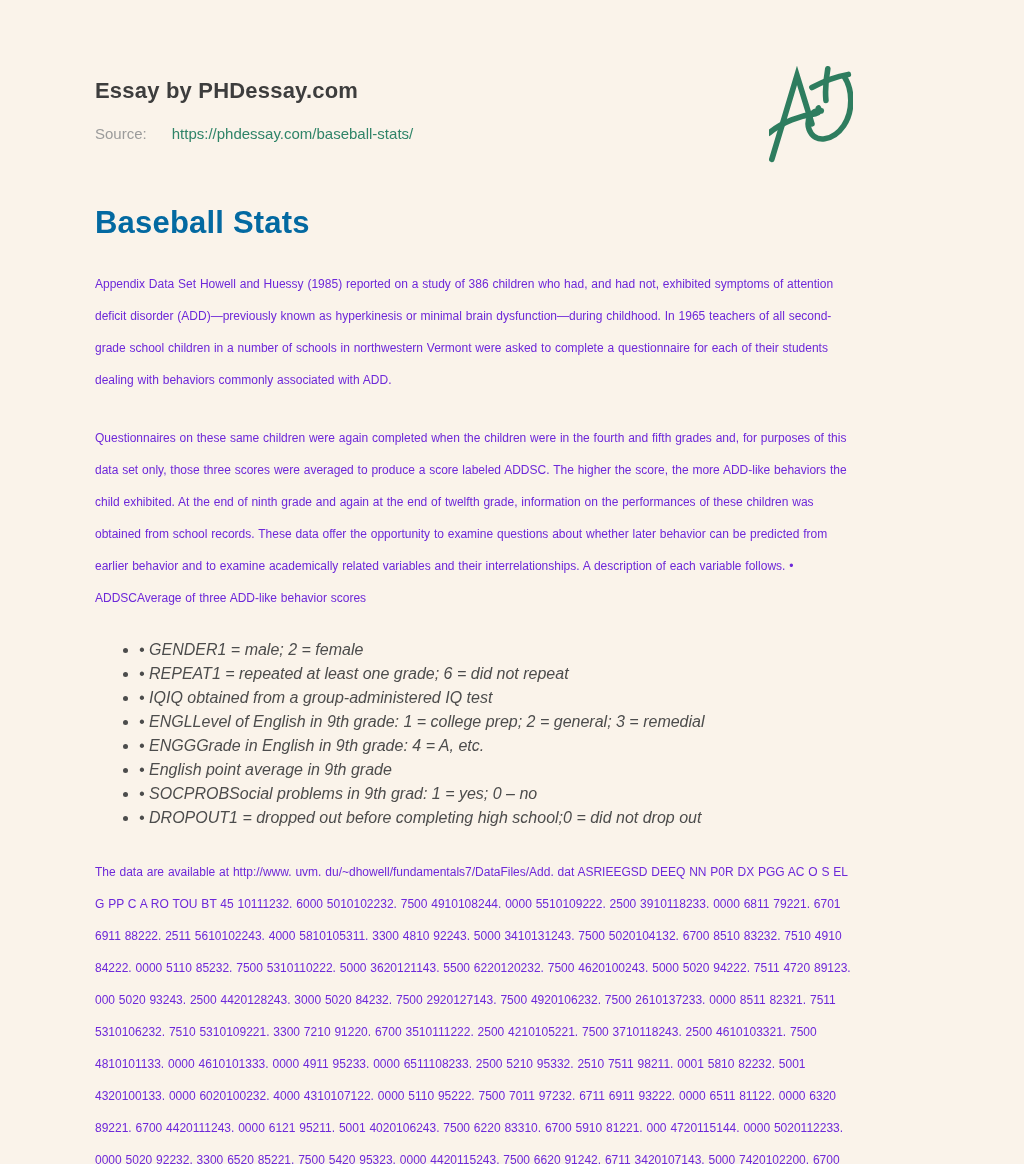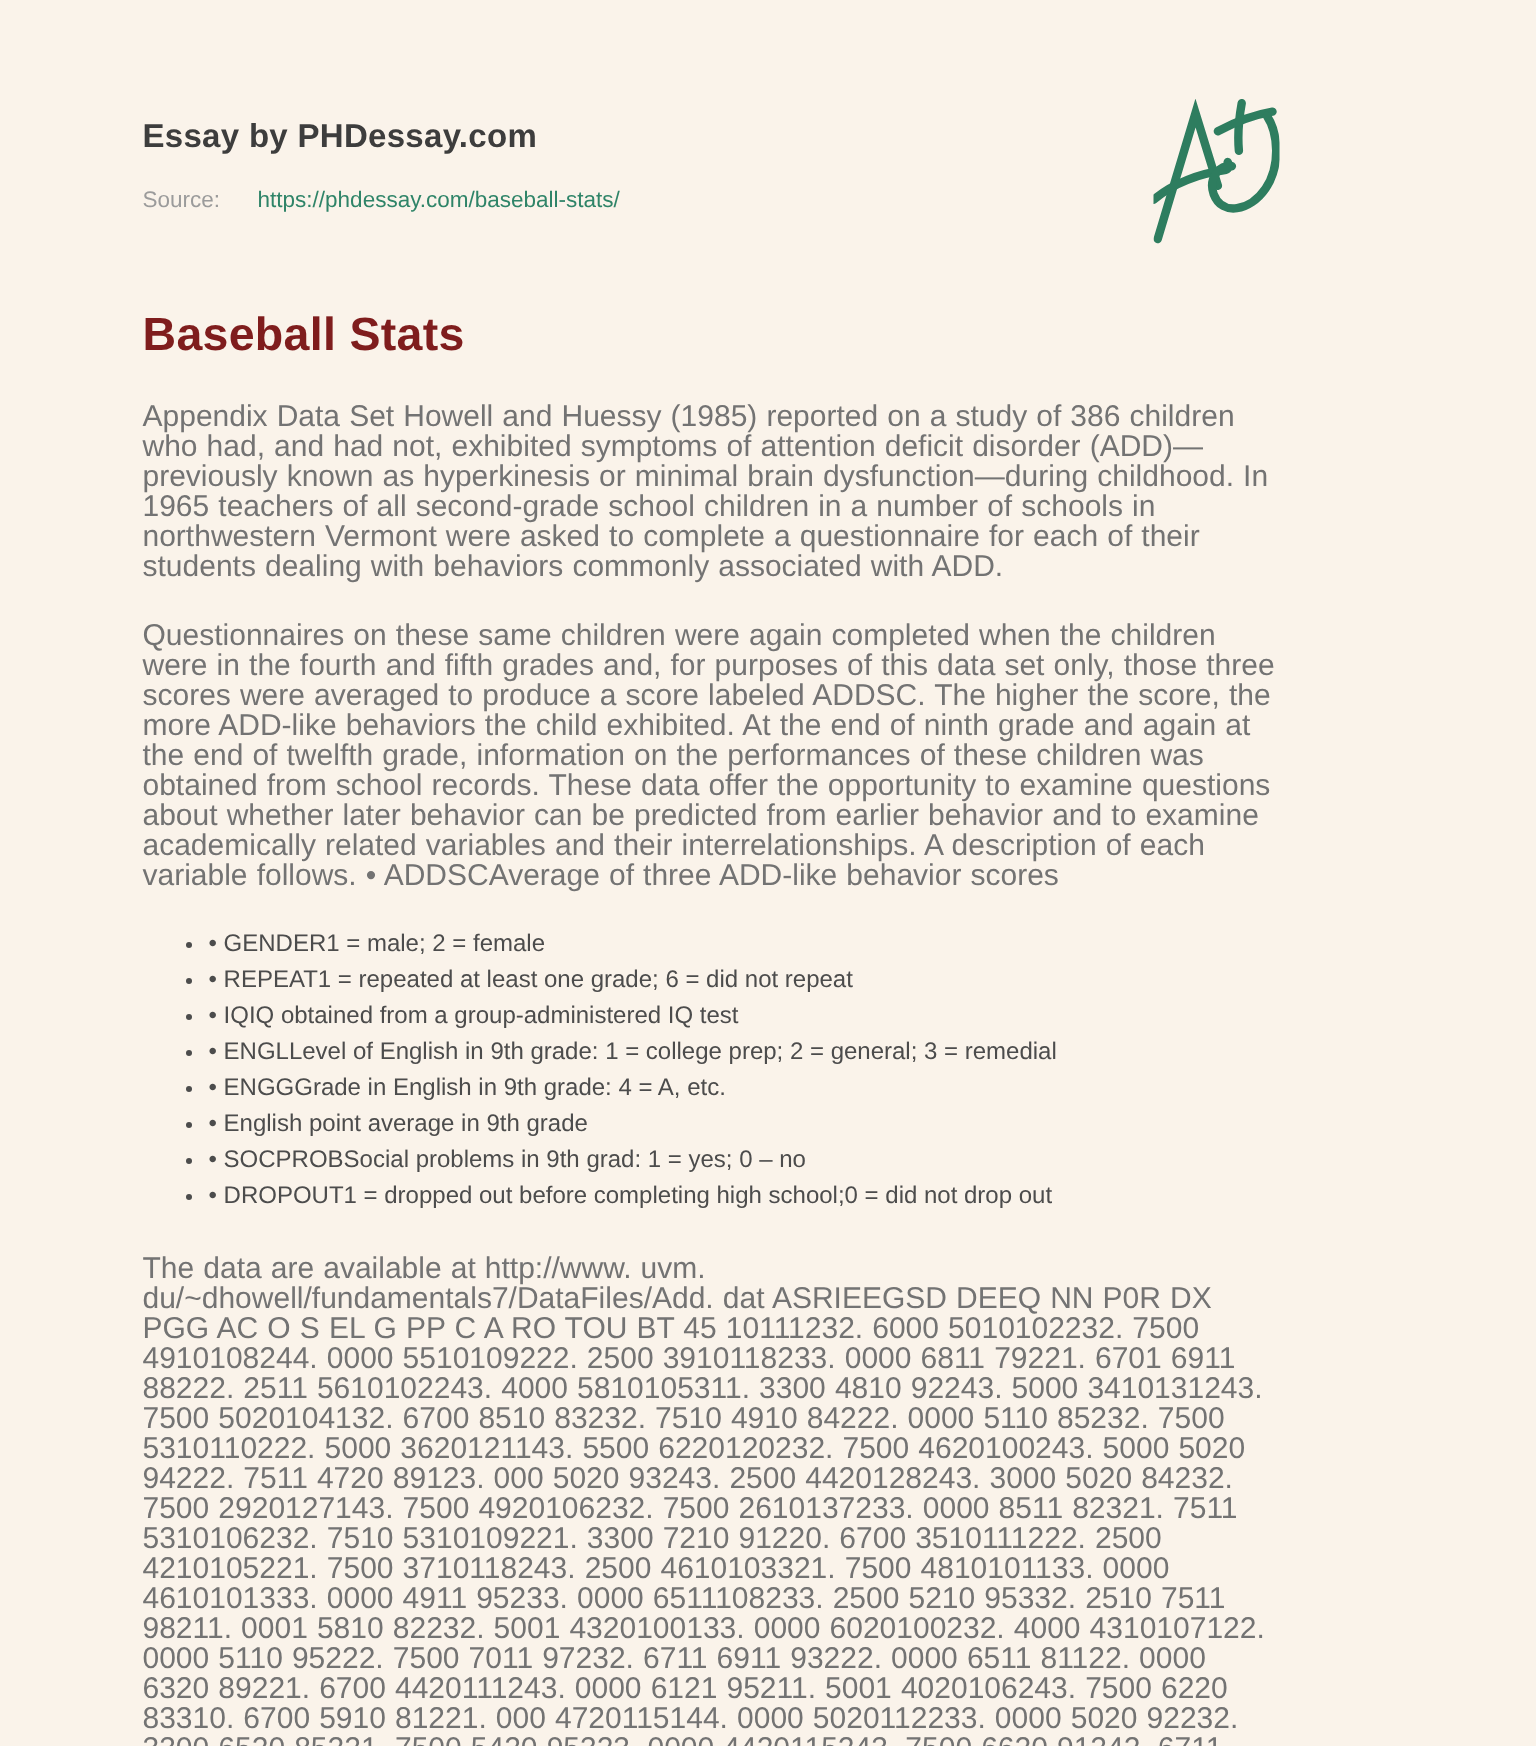--- a/index.html
+++ b/index.html
@@ -39,35 +39,36 @@
     position: absolute;
     top: -12px;
     right: 0;
     width: 84px;
     height: 98px;
   }
   .essay-title {
     margin-top: 62px;
     font-size: 31px;
     font-weight: 700;
-    color: #7f1d1d;
+    color: #0369a1;
     letter-spacing: 0.2px;
     line-height: 1.2;
   }
   .body-text {
     margin-top: 26px;
-    font-size: 20px;
-    line-height: 20px;
-    color: #737373;
+    font-size: 12px;
+    line-height: 32px;
+    color: #6d28d9;
     word-spacing: 0.5px;
   }
   .variable-list {
     margin-top: 24px;
     padding-left: 44px;
     list-style: disc;
+    font-style: italic;
   }
   .variable-list li {
     font-size: 16px;
     line-height: 24px;
     color: #4c4c4c;
   }
 </style>
 </head>
 <body>
 

